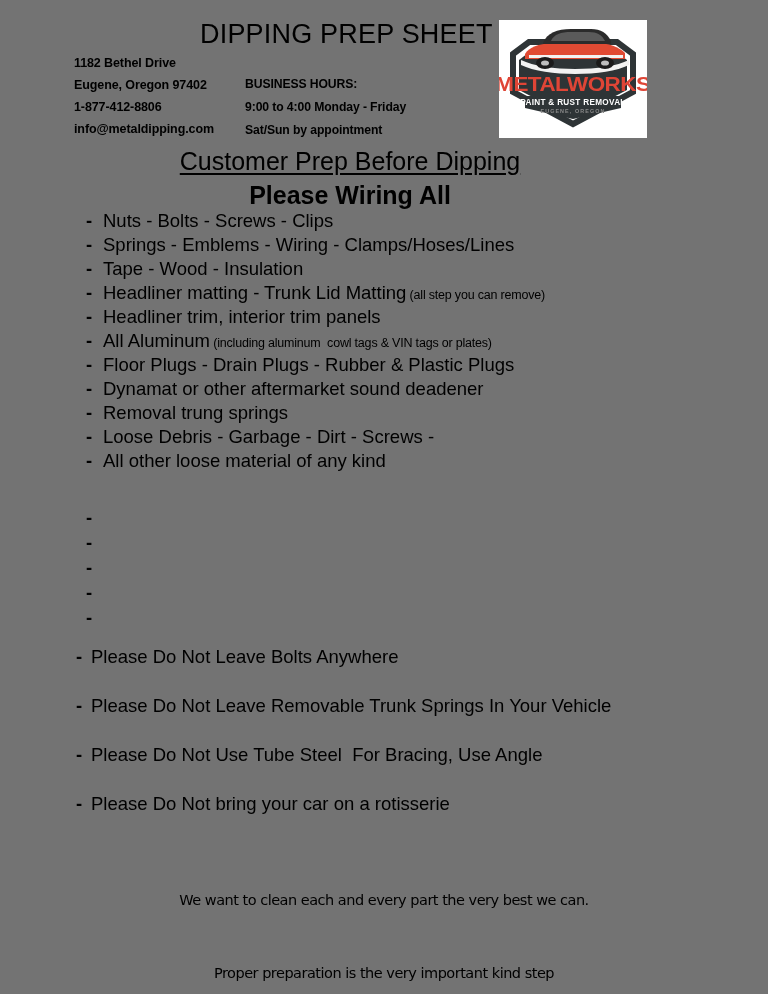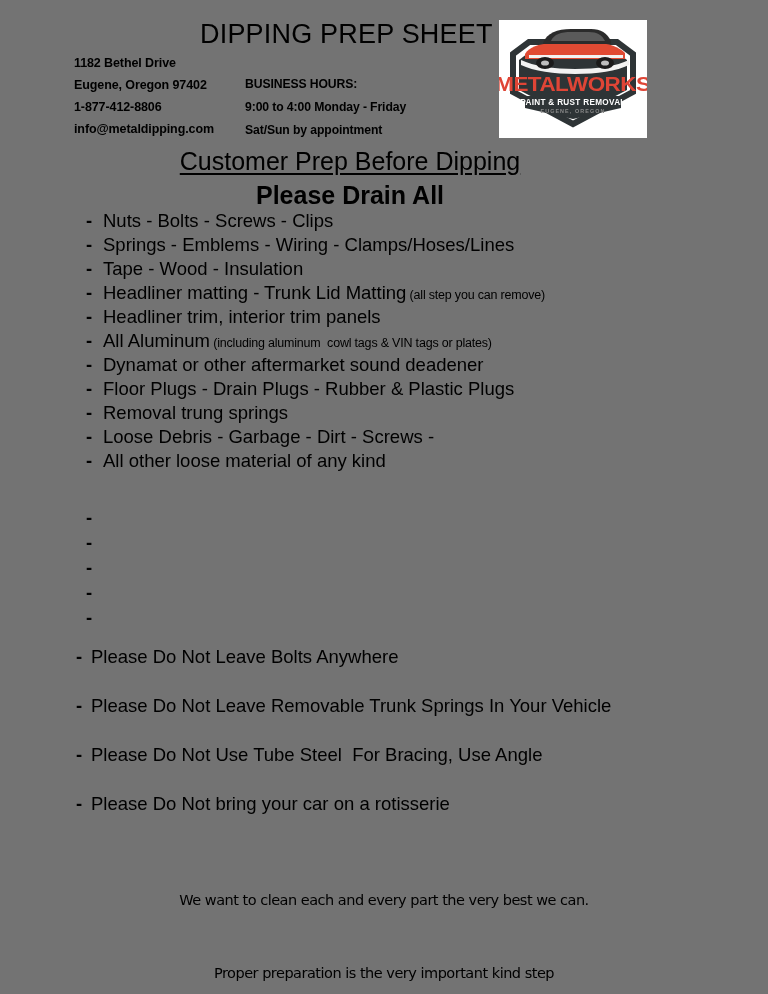--- a/index.html
+++ b/index.html
@@ -213,31 +213,31 @@
 
       <text x="74" y="71" text-anchor="middle" font-family="'Liberation Sans', sans-serif" font-size="21" font-weight="bold" fill="#DF4536" transform="scale(1.07 1) translate(-5 0)" letter-spacing="-0.5">METALWORKS</text>
 
       <path d="M26 76 L122 76 L122 88 L74 99 L26 88 Z" fill="#2E3436"></path>
       <text x="74" y="85" text-anchor="middle" font-family="'Liberation Sans', sans-serif" font-size="8.2" font-weight="bold" fill="#FFFFFF" letter-spacing="0.3">PAINT &amp; RUST REMOVAL</text>
       <text x="74" y="93" text-anchor="middle" font-family="'Liberation Sans', sans-serif" font-size="5.4" font-weight="bold" fill="#8A8A8A" letter-spacing="1.1">EUGENE, OREGON</text>
     </svg>
   </div>
 
   <div class="heading-underline">Customer Prep Before Dipping</div>
-  <div class="heading-bold">Please Drain All</div>
+  <div class="heading-bold">Please Wiring All</div>
 
   <div class="remove-list" id="remove-list">
       <div class="li"><span class="dash">-</span><span>Nuts - Bolts - Screws - Clips</span></div>
       <div class="li"><span class="dash">-</span><span>Springs - Emblems - Wiring - Clamps/Hoses/Lines</span></div>
       <div class="li"><span class="dash">-</span><span>Tape - Wood - Insulation</span></div>
       <div class="li"><span class="dash">-</span><span>Headliner matting - Trunk Lid Matting</span><span class="note"> (all step you can remove)</span></div>
       <div class="li"><span class="dash">-</span><span>Headliner trim, interior trim panels</span></div>
       <div class="li"><span class="dash">-</span><span>All Aluminum</span><span class="note"> (including aluminum  cowl tags &amp; VIN tags or plates)</span></div>
+      <div class="li"><span class="dash">-</span><span>Floor Plugs - Drain Plugs - Rubber &amp; Plastic Plugs</span></div>
       <div class="li"><span class="dash">-</span><span>Dynamat or other aftermarket sound deadener</span></div>
-      <div class="li"><span class="dash">-</span><span>Floor Plugs - Drain Plugs - Rubber &amp; Plastic Plugs</span></div>
       <div class="li"><span class="dash">-</span><span>Removal trung springs</span></div>
       <div class="li"><span class="dash">-</span><span>Loose Debris - Garbage - Dirt - Screws -</span></div>
       <div class="li"><span class="dash">-</span><span>All other loose material of any kind</span></div>
     </div>
 
   <div class="blank-list" id="blank-list">
       <div class="li"><span class="dash">-</span><span></span></div>
       <div class="li"><span class="dash">-</span><span></span></div>
       <div class="li"><span class="dash">-</span><span></span></div>
       <div class="li"><span class="dash">-</span><span></span></div>

